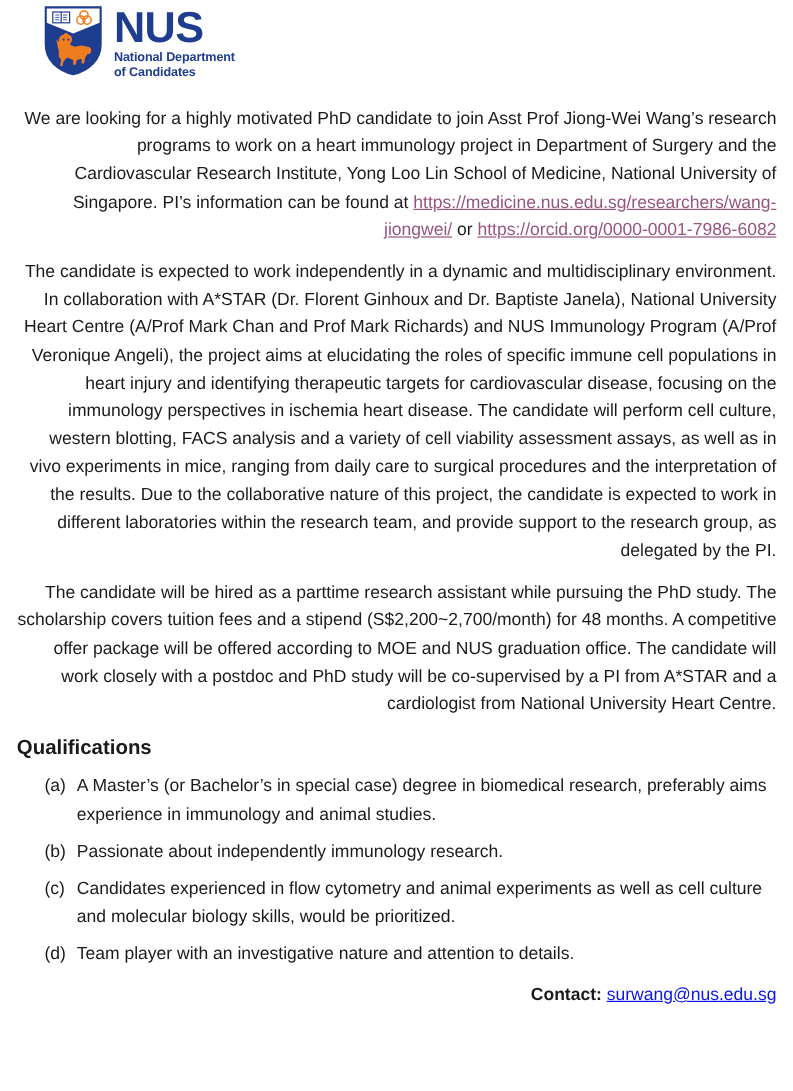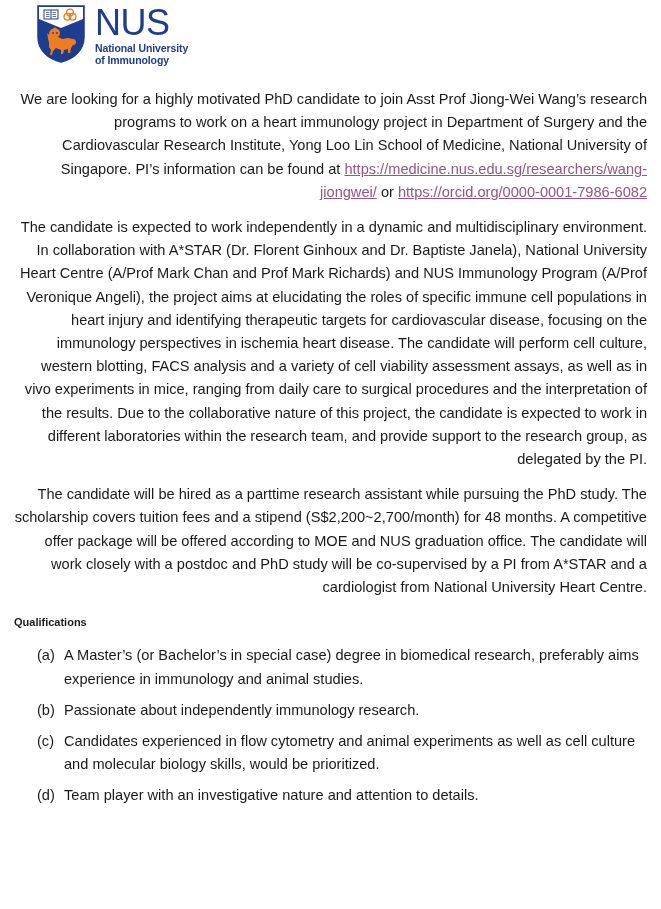--- a/index.html
+++ b/index.html
@@ -29,21 +29,21 @@
     height: 60px;
     flex: 0 0 auto;
   }
   .wordmark {
     margin-left: 9px;
     padding-top: 2px;
   }
   .wordmark-main {
     font-family: "Liberation Sans", sans-serif;
     font-size: 36px;
-    font-weight: normal;
+    font-weight: bold;
     letter-spacing: -0.5px;
     color: #1f3d8f;
     line-height: 33px;
     display: block;
   }
   .wordmark-sub {
     font-family: "Liberation Sans", sans-serif;
     font-size: 10.5px;
     font-weight: bold;
     color: #1f3d8f;
@@ -66,21 +66,21 @@
     font-size: 14.6px;
     line-height: 23.2px;
     text-align: right;
     color: #1a1a1a;
   }
   p.tight { margin-bottom: 11px; }
 
   h2.heading {
     margin: 0 0 10px 0;
     padding: 0 14px;
-    font-size: 11px;
+    font-size: 17px;
     line-height: 23.2px;
     font-weight: bold;
     color: #1a1a1a;
   }
 
   a.link {
     color: #96557e;
     text-decoration: underline;
   }
   a.link-blue {
@@ -152,22 +152,22 @@
       <circle cx="21" cy="29" r="0.9" fill="#1f3d8f"></circle>
     </g>
 
     <g fill="none" stroke="#1f3d8f" stroke-width="0.6">
       <path d="M26 33 l5 -1 l5 1"></path>
     </g>
   </svg>
 
   <div class="wordmark">
     <span class="wordmark-main">NUS</span>
-    <span class="wordmark-sub">National University</span>
-    <span class="wordmark-sub" style="margin-top:0;">of Immunology</span>
+    <span class="wordmark-sub">National Department</span>
+    <span class="wordmark-sub" style="margin-top:0;">of Candidates</span>
   </div>
 </div>
 
 <div class="doc">
 
   <p class="para"><span>We are looking for a highly motivated PhD candidate to join Asst Prof Jiong-Wei Wang’s research programs to work on a heart immunology project in Department of Surgery and the Cardiovascular Research Institute, Yong Loo Lin School of Medicine, National University of Singapore. PI’s information can be found at </span><a class="link" href="#">https://medicine.nus.edu.sg/researchers/wang-jiongwei/</a><span> or </span><a class="link" href="#">https://orcid.org/0000-0001-7986-6082</a></p>
 
   <p class="para">The candidate is expected to work independently in a dynamic and multidisciplinary environment. In collaboration with A*STAR (Dr. Florent Ginhoux and Dr. Baptiste Janela), National University Heart Centre (A/Prof Mark Chan and Prof Mark Richards) and NUS Immunology Program (A/Prof Veronique Angeli), the project aims at elucidating the roles of specific immune cell populations in heart injury and identifying therapeutic targets for cardiovascular disease, focusing on the immunology perspectives in ischemia heart disease. The candidate will perform cell culture, western blotting, FACS analysis and a variety of cell viability assessment assays, as well as in vivo experiments in mice, ranging from daily care to surgical procedures and the interpretation of the results. Due to the collaborative nature of this project, the candidate is expected to work in different laboratories within the research team, and provide support to the research group, as delegated by the PI.</p>
 
   <p class="para">The candidate will be hired as a parttime research assistant while pursuing the PhD study. The scholarship covers tuition fees and a stipend (S$2,200~2,700/month) for 48 months. A competitive offer package will be offered according to MOE and NUS graduation office. The candidate will work closely with a postdoc and PhD study will be co-supervised by a PI from A*STAR and a cardiologist from National University Heart Centre.</p>
@@ -188,14 +188,15 @@
       <span class="marker">(c)</span>
       <span>Candidates experienced in flow cytometry and animal experiments as well as cell culture and molecular biology skills, would be prioritized.</span>
     </li>
     <li>
       <span class="marker">(d)</span>
       <span>Team player with an investigative nature and attention to details.</span>
     </li>
   </ol>
 
 
+  <p class="para"><span class="bold">Contact:</span> <a class="link-blue" href="#">surwang@nus.edu.sg</a></p>
 
 </div>
 
 </body></html>

